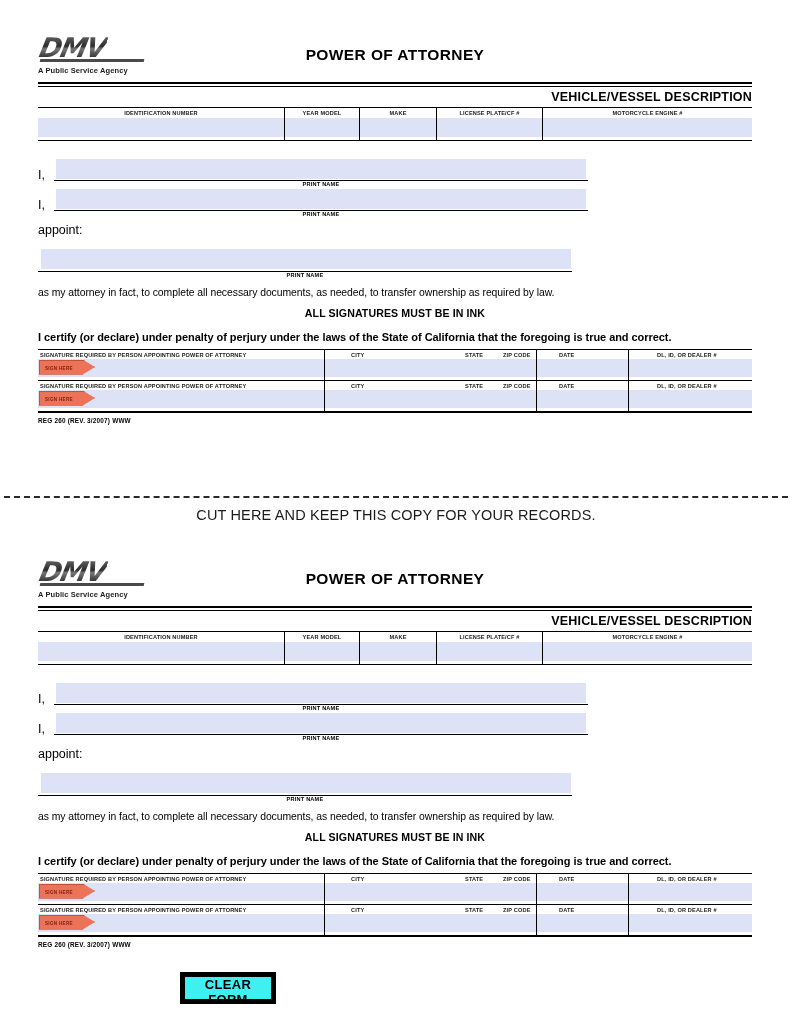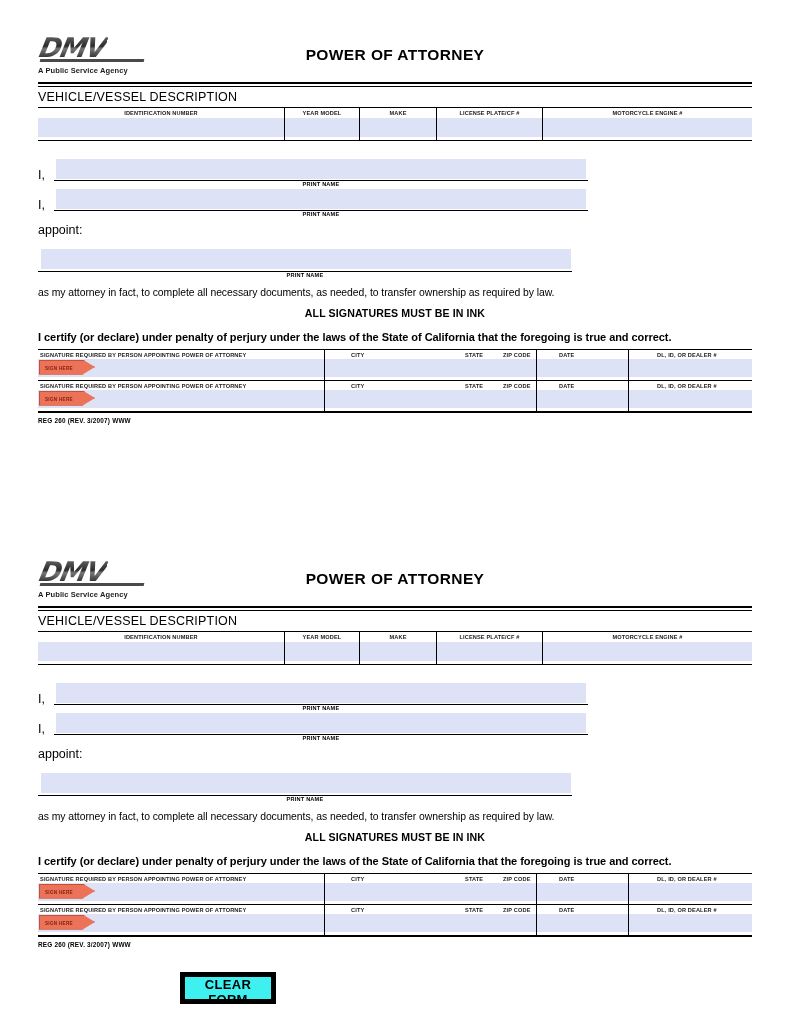--- a/index.html
+++ b/index.html
@@ -86,23 +86,23 @@
     letter-spacing: 0.4px;
   }
 
   
   .rule-double {
     border-top: 2.5px solid #000;
     border-bottom: 1px solid #000;
     height: 2px;
   }
   .section-band {
-    text-align: left;
+    text-align: right;
     font-size: 12.5px;
-    font-weight: normal;
+    font-weight: bold;
     letter-spacing: 0.2px;
     padding: 3px 0 3px 0;
   }
 
   
   .veh-table {
     border-top: 1.6px solid #000;
     border-bottom: 1.6px solid #000;
     display: block;
     position: relative;
@@ -442,20 +442,24 @@
           <div class="scol-4">
               <div class="fill"></div>
             </div>
         </div>
       </div>
     </div>
 
     <div class="form-footer">REG 260 (REV. 3/2007) WWW</div>
   </div>
 
+  <div class="cut-zone">
+    <div class="cut-dashes"></div>
+    <div class="cut-text">CUT HERE AND KEEP THIS COPY FOR YOUR RECORDS.</div>
+  </div>
 
   <div class="copy" id="copy-2">
 
     <div class="form-header">
       <div class="logo-block">
         <div class="dmv-logo">DMV</div>
         <div class="logo-underbar"></div>
         <div class="agency-tag">A Public Service Agency</div>
       </div>
       <div class="form-title">POWER OF ATTORNEY</div>

